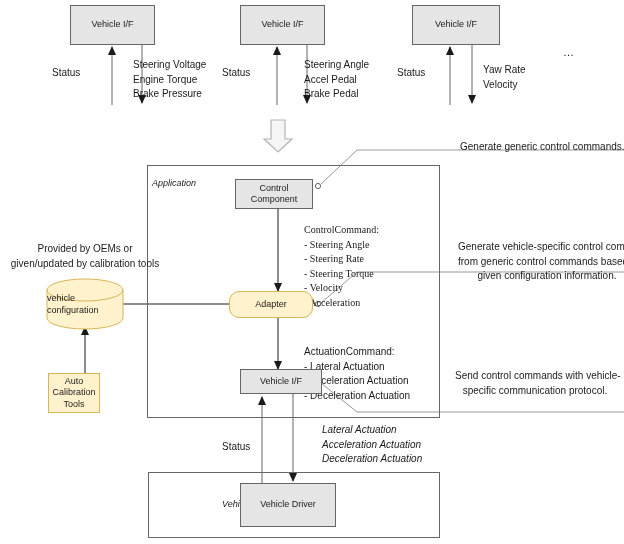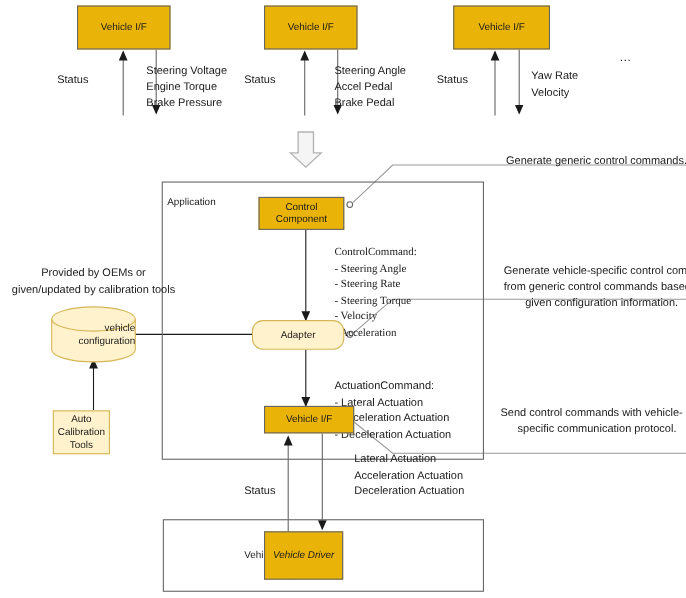--- a/index.html
+++ b/index.html
@@ -19,21 +19,21 @@
     position: absolute;
     left: 0;
     top: 0;
     width: 624px;
     height: 544px;
   }
   .box {
     position: absolute;
     box-sizing: border-box;
     border: 1px solid #666666;
-    background: #eab308;
+    background: #e5e5e5;
     font-size: 9px;
     color: #1a1a1a;
     display: flex;
     align-items: center;
     justify-content: center;
     text-align: center;
     line-height: 1.25;
   }
   .box.accent {
     border: 1px solid #d6b656;
@@ -43,20 +43,21 @@
     position: absolute;
     box-sizing: border-box;
     border: 1px solid #666666;
     background: transparent;
   }
   .container-label {
     position: absolute;
     font-size: 9px;
     color: #1a1a1a;
     white-space: nowrap;
+    font-style: italic;
   }
   .lbl {
     position: absolute;
     font-size: 10px;
     color: #1a1a1a;
     line-height: 1.45;
     white-space: pre;
   }
   .lbl.center {
     text-align: center;
@@ -64,21 +65,21 @@
   .cyl {
     position: absolute;
     width: 76px;
     height: 47px;
   }
   .cyl-text {
     position: absolute;
     left: 0;
     top: 14px;
     width: 76px;
-    text-align: right;
+    text-align: left;
     font-size: 9px;
     color: #1a1a1a;
     line-height: 1.3;
   }
   .ellipsis {
     position: absolute;
     font-size: 11px;
     color: #1a1a1a;
     letter-spacing: 1px;
   }
@@ -172,38 +173,38 @@
 - Deceleration Actuation</div>
 
   <div class="box" style="left:240px; top:369px; width:82px; height:25px;">Vehicle I/F</div>
 
   <div class="lbl center" style="left:460px; top:140px; width:160px;text-align:right;">Generate generic control commands.</div>
 
   <div class="lbl center" style="left:446px; top:240px; width:178px;margin-left:12px;">Generate vehicle-specific control commands
 from generic control commands based on
 given configuration information.</div>
 
-  <div class="lbl center" style="left:455px; top:369px; width:160px;text-align:right;">Send control commands with vehicle-
+  <div class="lbl center" style="left:455px; top:369px; width:160px;">Send control commands with vehicle-
 specific communication protocol.</div>
 
   <div class="lbl center" style="left:10px; top:242px; width:150px;">Provided by OEMs or
 given/updated by calibration tools</div>
 
   <div class="cyl" style="left:47px; top:279px;">
     <div class="cyl-text">vehicle
 configuration</div>
   </div>
 
   <div class="box accent" style="left:48px; top:373px; width:52px; height:40px;">Auto Calibration
 Tools</div>
 
   <div class="container-box" style="left:148px; top:472px; width:292px; height:66px;"></div>
   <div class="container-label" style="left:222px; top:499px;">Vehi</div>
 
-  <div class="box" style="left:240px; top:483px; width:72px; height:44px;font-style:italic;">Vehicle Driver</div>
+  <div class="box" style="left:240px; top:483px; width:96px; height:44px;">Vehicle Driver</div>
 
   <div class="lbl" style="left:222px; top:440px;">Status</div>
 
-  <div class="lbl" style="left:322px; top:411px;">Lateral Actuation
+  <div class="lbl" style="left:322px; top:423px;font-style:italic;">Lateral Actuation
 Acceleration Actuation
 Deceleration Actuation</div>
 
 </div>
 
 </body></html>

